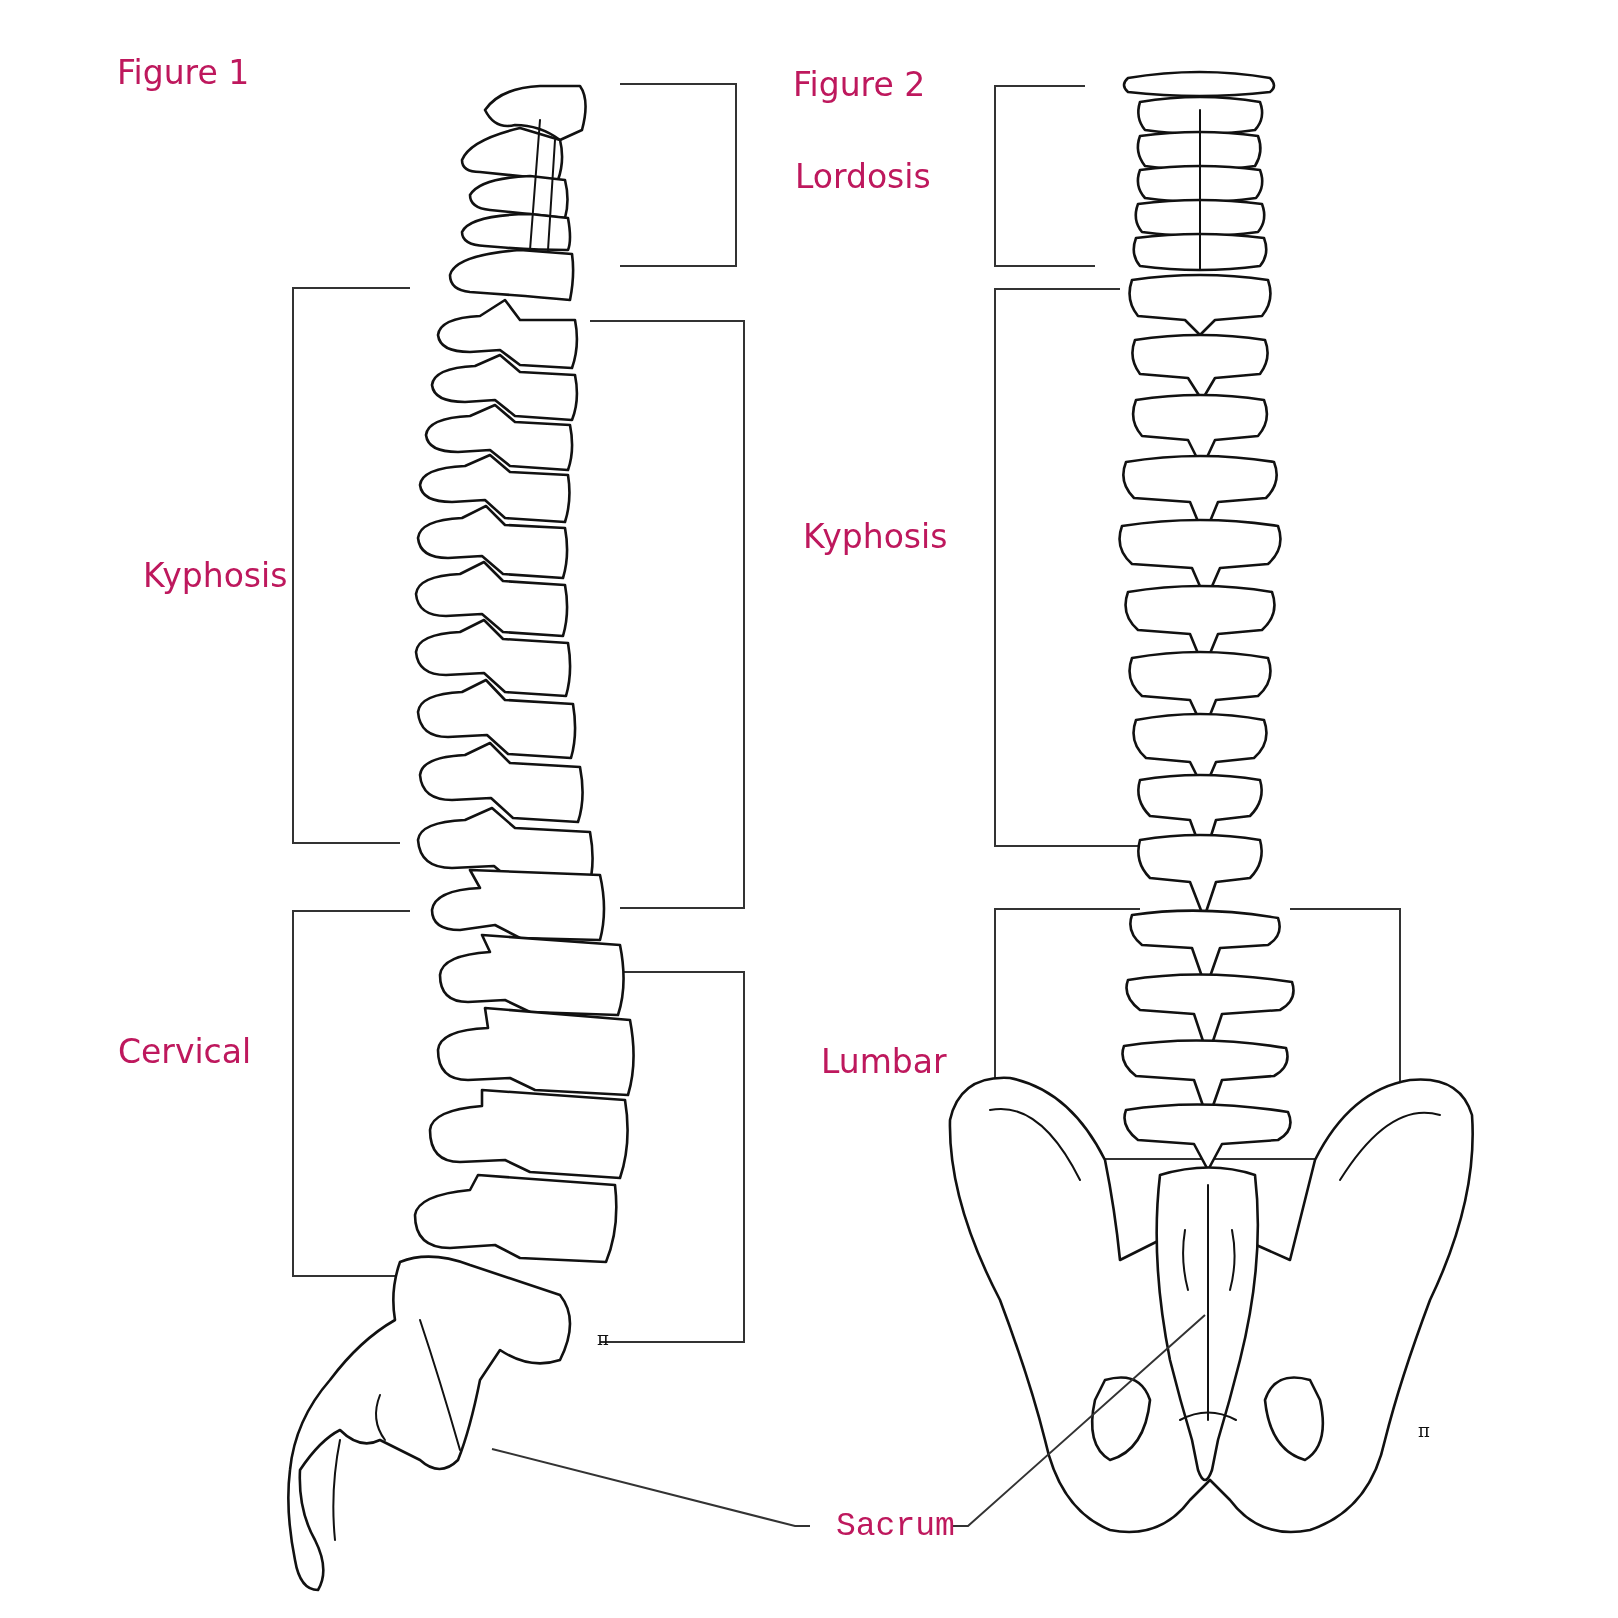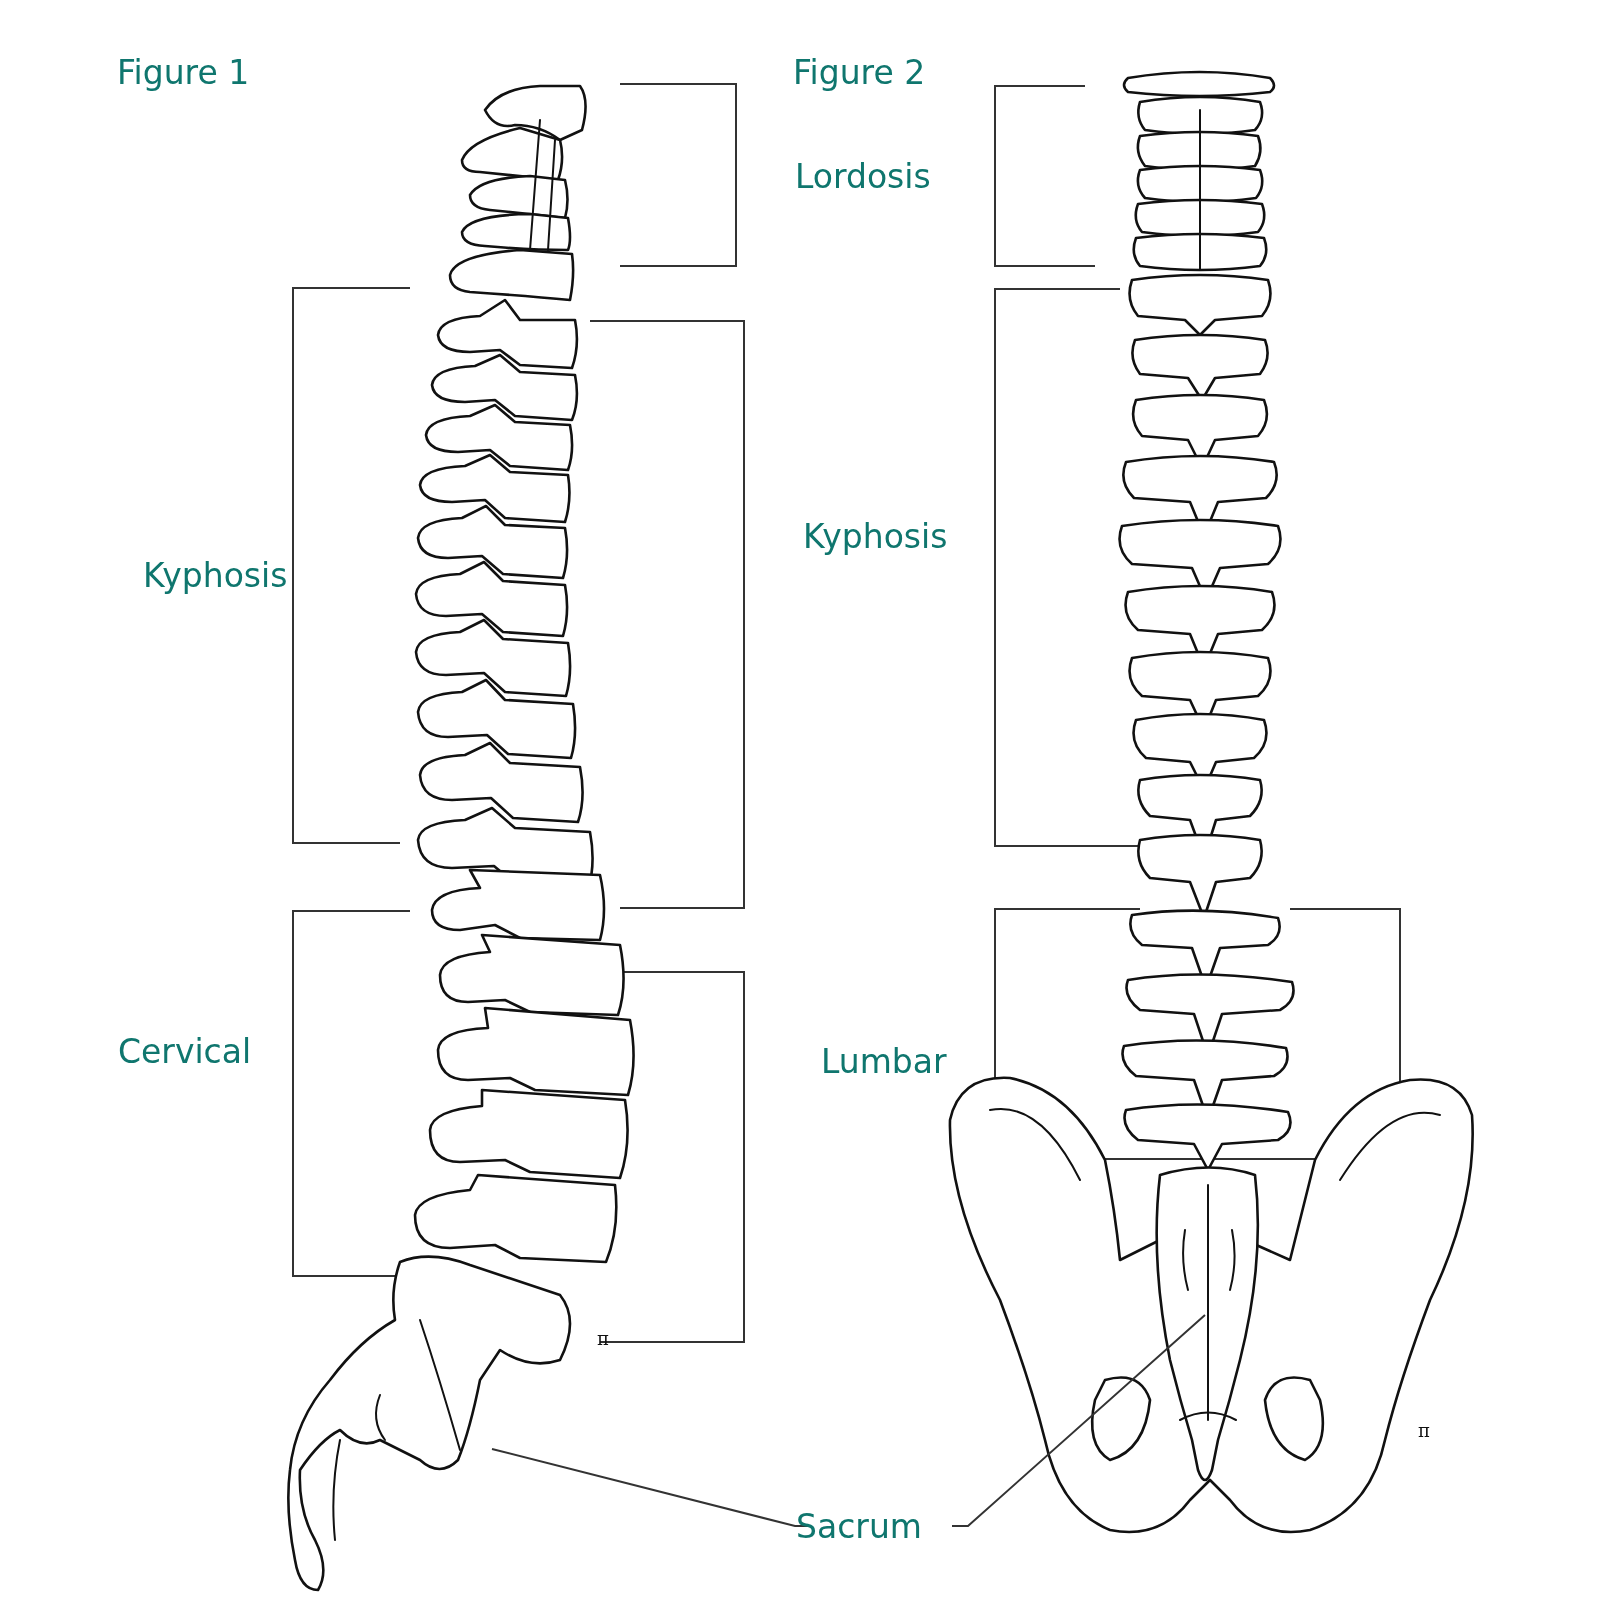--- a/index.html
+++ b/index.html
@@ -1,18 +1,18 @@
 <!DOCTYPE html>
 <html><head>
 <meta charset="utf-8">
 <style>
   html, body { margin:0; padding:0; background:#ffffff; }
   body { width:1618px; height:1618px; position:relative; overflow:hidden;
          font-family:"DejaVu Sans", "Liberation Sans", sans-serif; color:#111; }
-  .label { position:absolute; font-size:33px; line-height:1; white-space:nowrap; color:#0f766e; }
+  .label { position:absolute; font-size:33px; line-height:1; white-space:nowrap; color:#be185d; }
   svg.art { position:absolute; left:0; top:0; width:1618px; height:1618px; }
   .bracket { fill:none; stroke:#333; stroke-width:2; }
   .bone { fill:#fff; stroke:#111; stroke-width:2.6; stroke-linejoin:round; stroke-linecap:round; }
   .detail { fill:none; stroke:#111; stroke-width:2; stroke-linecap:round; }
   .leader { fill:none; stroke:#333; stroke-width:2; }
 </style>
 </head>
 <body>
 
 <svg class="art" viewBox="0 0 1618 1618">
@@ -121,22 +121,22 @@
   </g>
 
   <path class="leader" d="M492 1449 L795 1526 L810 1526"></path>
   <path class="leader" d="M952 1526 L968 1526 L1205 1315"></path>
 
   <text x="597" y="1345" font-size="18" fill="#111" font-family="DejaVu Serif, serif">π</text>
   <text x="1418" y="1437" font-size="18" fill="#111" font-family="DejaVu Serif, serif">π</text>
 </svg>
 
 <div class="label" style="left:117px; top:56px;">Figure 1</div>
-<div class="label" style="left:793px; top:56px;text-align:center;">Figure 2</div>
+<div class="label" style="left:793px; top:68px;text-align:center;">Figure 2</div>
 
 <div class="label" style="left:118px; top:559px;margin-left:25px;">Kyphosis</div>
 <div class="label" style="left:118px; top:1035px;">Cervical</div>
 
 <div class="label" style="left:795px; top:160px;">Lordosis</div>
 <div class="label" style="left:803px; top:520px;">Kyphosis</div>
 <div class="label" style="left:808px; top:1045px;margin-left:13px;">Lumbar</div>
 
-<div class="label" style="left:796px; top:1510px;">Sacrum</div>
+<div class="label" style="left:836px; top:1510px;font-family:Liberation Mono, monospace;">Sacrum</div>
 
 </body></html>

